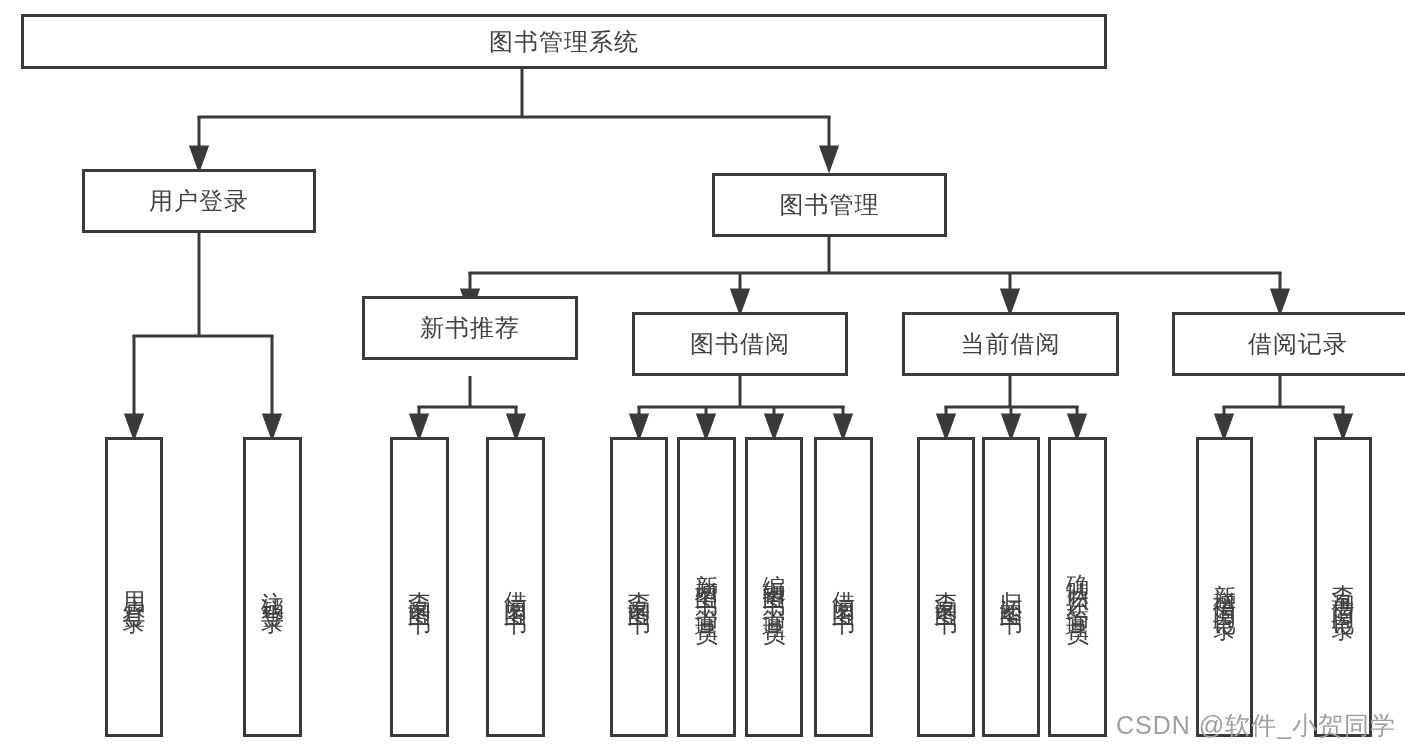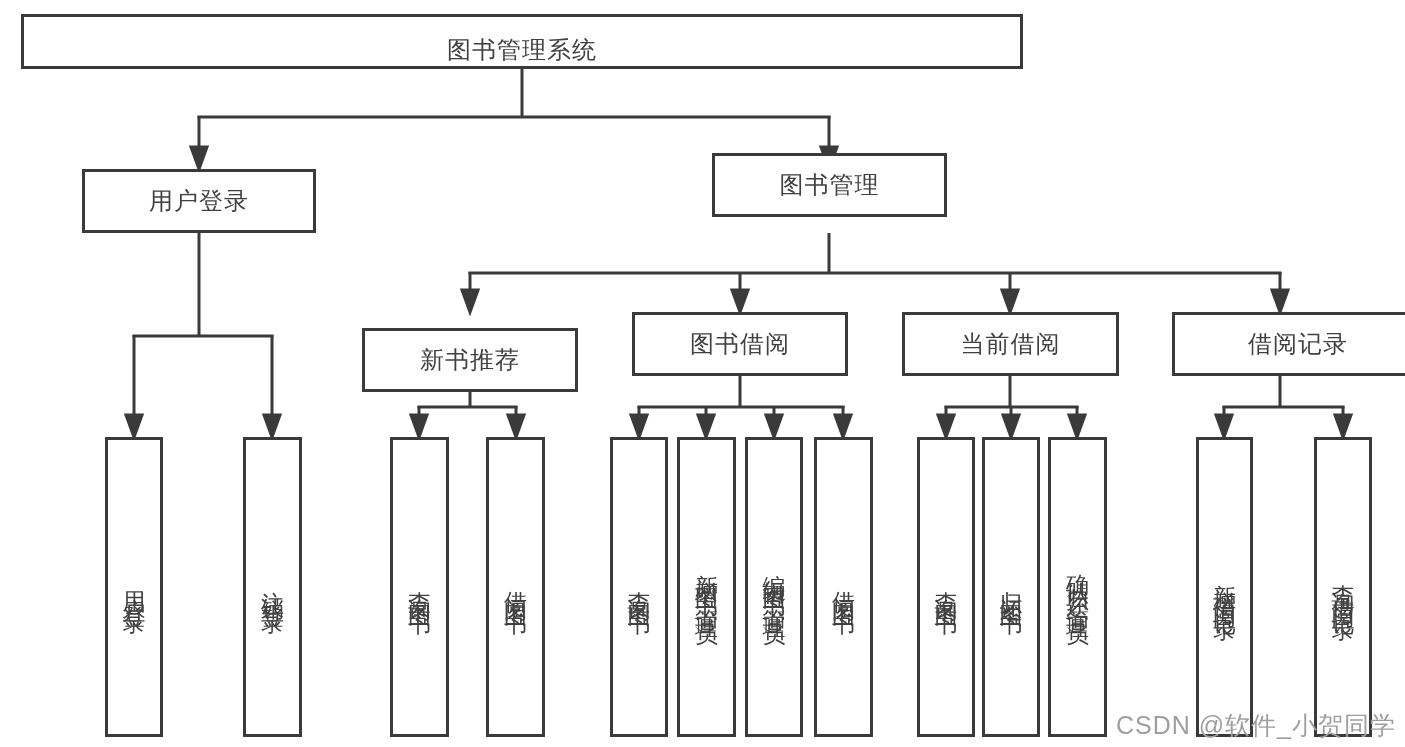--- a/index.html
+++ b/index.html
@@ -111,32 +111,32 @@
 
       <line x1="1280" y1="376" x2="1280" y2="407"></line>
       <line x1="1222.5" y1="407" x2="1344.5" y2="407"></line>
       <line x1="1224" y1="406" x2="1224" y2="420"></line>
       <polygon points="1216,415 1232,415 1224,437"></polygon>
       <line x1="1343" y1="406" x2="1343" y2="420"></line>
       <polygon points="1335,415 1351,415 1343,437"></polygon>
     </g>
   </svg>
 
-  <div class="node node-h" style="left:21px; top:14px; width:1002px; height:55px;align-items:flex-end;">
+  <div class="node node-h" style="left:21px; top:14px; width:1086px; height:55px;">
     <span>图书管理系统</span>
   </div>
 
   <div class="node node-h" style="left:82px; top:169px; width:234px; height:64px;">
     <span>用户登录</span>
   </div>
-  <div class="node node-h" style="left:712px; top:153px; width:235px; height:64px;">
+  <div class="node node-h" style="left:712px; top:173px; width:235px; height:64px;">
     <span>图书管理</span>
   </div>
 
-  <div class="node node-h" style="left:362px; top:328px; width:216px; height:64px;">
+  <div class="node node-h" style="left:362px; top:296px; width:216px; height:64px;">
     <span>新书推荐</span>
   </div>
   <div class="node node-h" style="left:632px; top:312px; width:216px; height:64px;">
     <span>图书借阅</span>
   </div>
   <div class="node node-h" style="left:902px; top:312px; width:217px; height:64px;">
     <span>当前借阅</span>
   </div>
   <div class="node node-h" style="left:1172px; top:312px; width:252px; height:64px;">
     <span>借阅记录</span>

